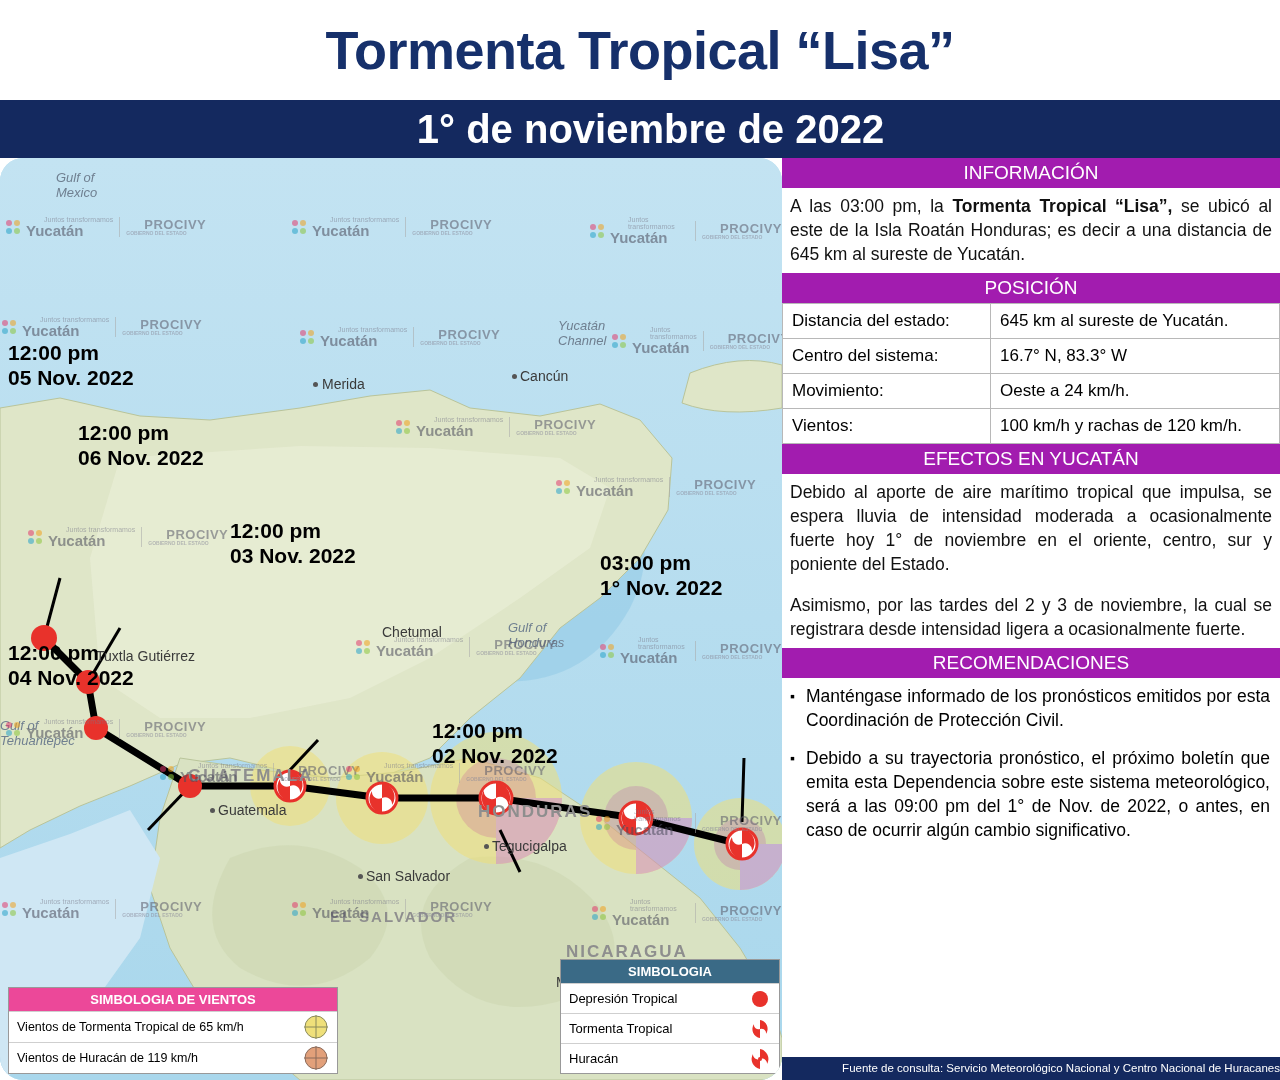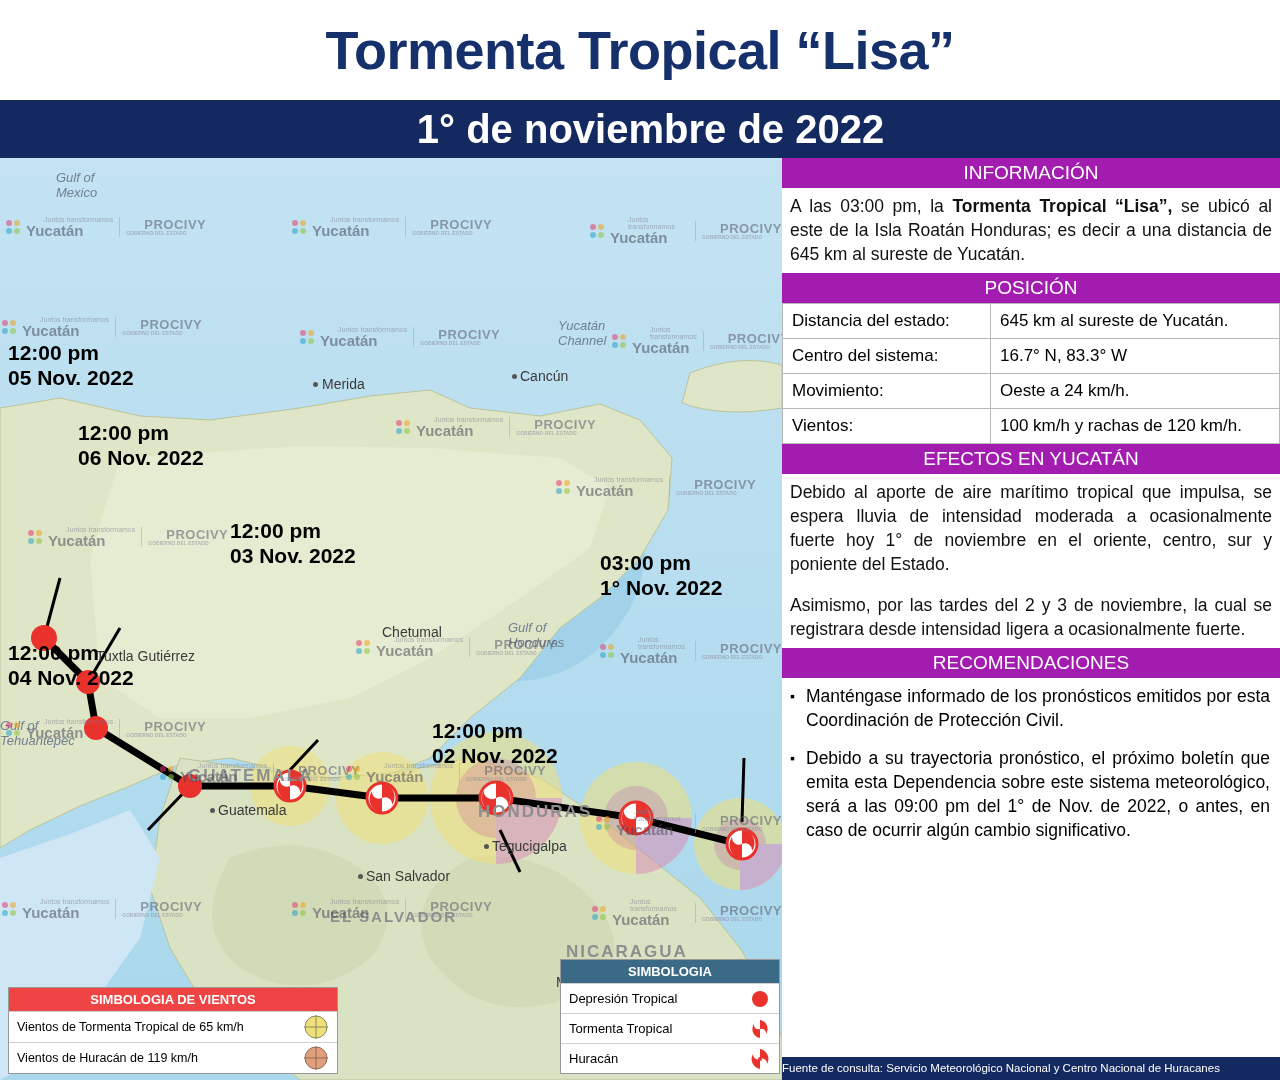--- a/index.html
+++ b/index.html
@@ -41,20 +41,21 @@
     top:158px; left:0;
     width:1280px; height:922px;
     display:flex;
   }
   
   #map {
     position:relative;
     width:782px; height:922px;
     background:#b9dff0;
     overflow:hidden;
+    border-radius:23px;
   }
   #gulf-label, #channel-label {
     position:absolute; color:#6f7f90; font-size:13px; font-style:italic; line-height:15px;
   }
   .city-label {
     position:absolute; color:#3a3a3a; font-size:14px; white-space:nowrap;
   }
   .country-label {
     position:absolute; color:#8e8e8e; font-size:17px; letter-spacing:2px; font-weight:bold; white-space:nowrap;
   }
@@ -88,21 +89,21 @@
     position:absolute;
     font-size:21px; font-weight:bold; color:#000;
     line-height:25px; white-space:nowrap;
   }
   
   #wind-legend {
     position:absolute; left:8px; bottom:6px; width:330px;
     border:1px solid #999; background:#ffffff; font-size:12.5px;
   }
   #wind-legend .hd {
-    background:#ef4444; color:#fff; text-align:center; font-weight:bold;
+    background:#ec4899; color:#fff; text-align:center; font-weight:bold;
     padding:4px 0; font-size:13px;
   }
   #wind-legend .row {
     display:flex; align-items:center; justify-content:space-between;
     border-top:1px solid #cfcfcf; padding:5px 8px; height:31px;
   }
   #symbology {
     position:absolute; right:2px; bottom:6px; width:220px;
     border:1px solid #999; background:#ffffff; font-size:13px;
   }
@@ -136,21 +137,21 @@
   ul.recs li {
     list-style:none; position:relative;
     font-size:17.5px; line-height:24px; text-align:justify; margin-bottom:14px;
   }
   ul.recs li:before {
     content:"\25AA"; position:absolute; left:-16px; top:0; font-size:14px;
   }
   #source-bar {
     margin-top:auto;
     background:#14295f; color:#ffffff;
-    font-size:11.5px; text-align:left; padding:5px 0 6px 0;
+    font-size:11.5px; text-align:right; padding:5px 0 6px 0;
   }
   b { font-weight:bold; }
 </style>
 </head>
 <body>
 
 <div id="title-bar">
   <div class="title">Tormenta Tropical “Lisa”</div>
 </div>
 <div id="date-bar">

